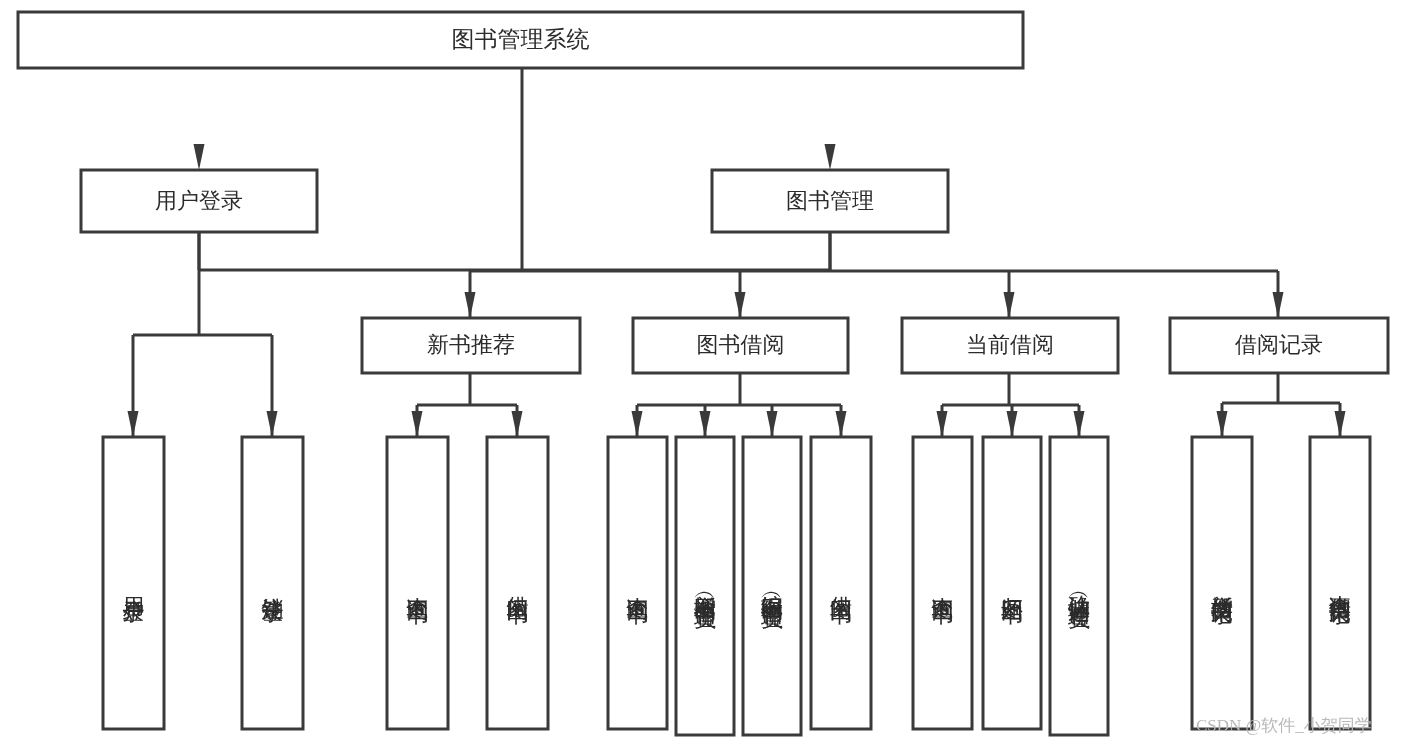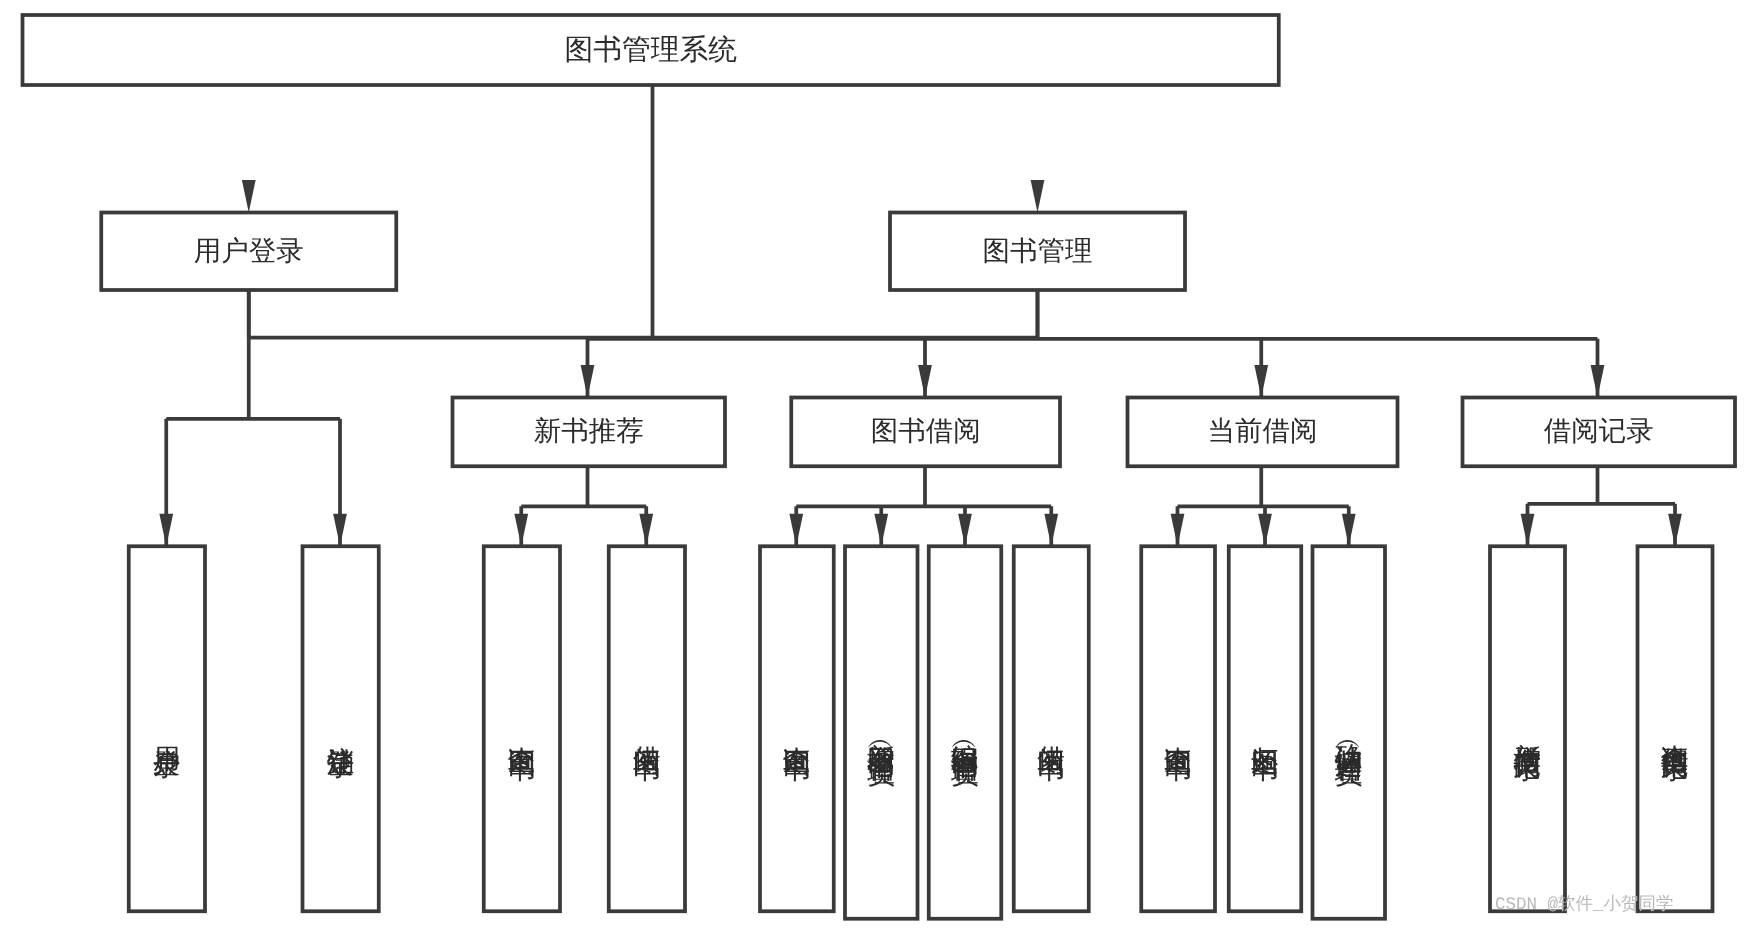--- a/index.html
+++ b/index.html
@@ -64,22 +64,22 @@
     text-orientation: upright;
     letter-spacing: 2px;
     white-space: nowrap;
     display: flex;
     align-items: center;
     justify-content: center;
     pointer-events: none;
   }
   .watermark {
     position: absolute;
-    font-family: Liberation Mono, monospace;
-    font-size: 14px;
+    font-family: Liberation Serif, serif;
+    font-size: 17px;
     color: #b9b9b9;
     white-space: nowrap;
     user-select: none;
   }
 </style>
 </head>
 <body>
 
 <div id="diagram-root">
 

